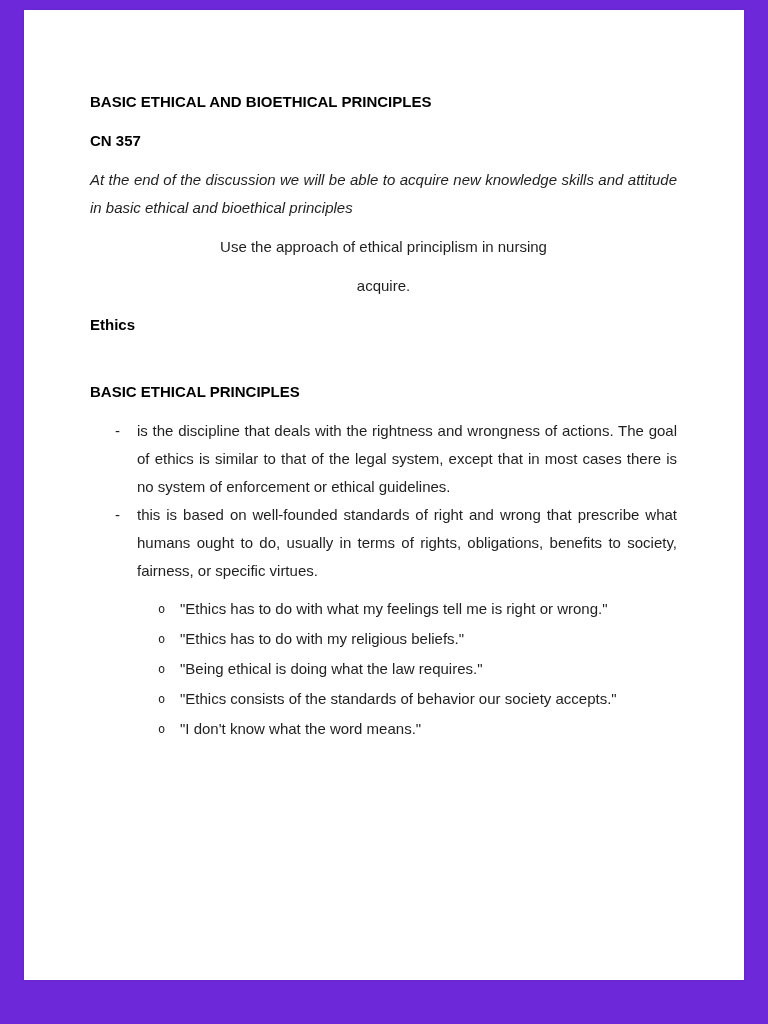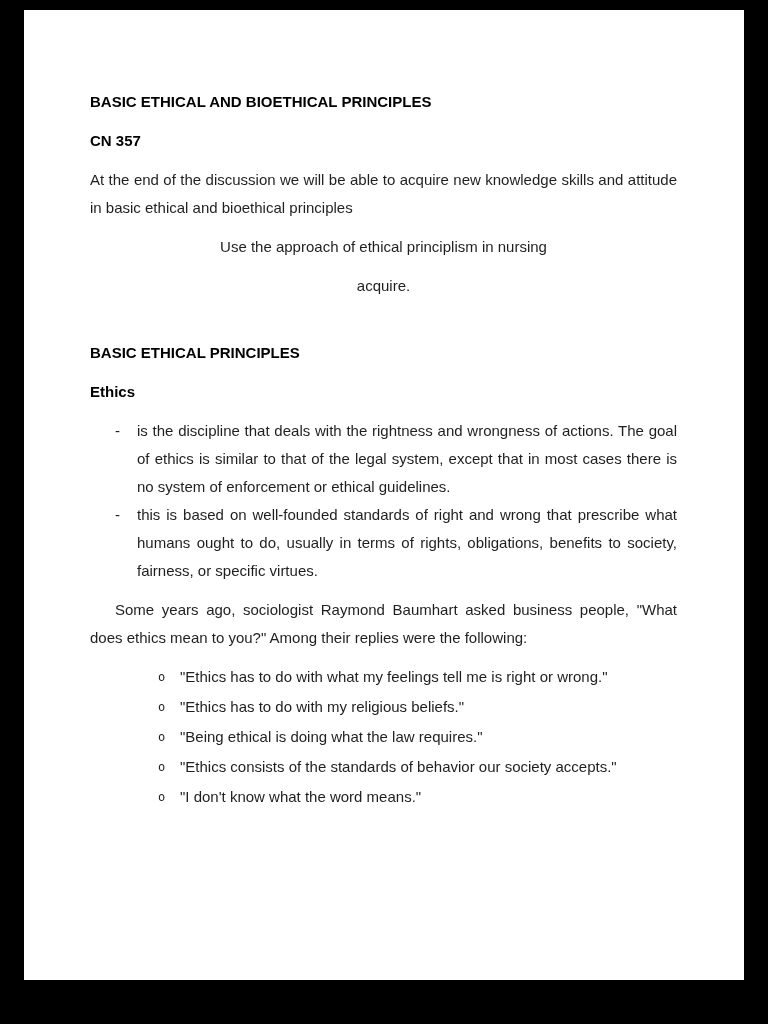--- a/index.html
+++ b/index.html
@@ -9,21 +9,21 @@
     height: 1024px;
     font-family: "Liberation Sans", sans-serif;
     background: #e4e5e7;
     overflow: hidden;
   }
 
   .viewport {
     position: relative;
     width: 768px;
     height: 1024px;
-    background: #000000;
+    background: #6d28d9;
   }
 
   .doc-page {
     position: absolute;
     left: 24px;
     right: 24px;
     top: 10px;
     bottom: 44px;
     background: #ffffff;
     box-shadow: 0 0 3px rgba(0,0,0,0.12);
@@ -40,20 +40,21 @@
     margin-bottom: 11px;
   }
 
   .para {
     margin-bottom: 11px;
     text-align: center;
   }
 
   .para.justify {
     text-align: justify;
+    font-style: italic;
   }
 
   .section-gap {
     margin-top: 39px;
   }
 
   .dash-list {
     margin-bottom: 0;
   }
 
@@ -106,36 +107,35 @@
     <div class="h-bold">CN 357</div>
 
     <div class="para justify">At the end of the discussion we will be able to acquire new knowledge skills and attitude in basic ethical and bioethical principles</div>
 
     <div class="para">Use the approach of ethical principlism in nursing</div>
 
     <div class="para">acquire.</div>
 
 
 
+    <div class="h-bold">Ethics</div>
+
     <div class="h-bold section-gap">BASIC ETHICAL PRINCIPLES</div>
-
-    <div class="h-bold">Ethics</div>
 
     <div class="dash-list">
       <div class="dash-item">
         <span class="dash-marker">-</span>
         <span>is the discipline that deals with the rightness and wrongness of actions. The goal of ethics is similar to that of the legal system, except that in most cases there is no system of enforcement or ethical guidelines.</span>
       </div>
       <div class="dash-item">
         <span class="dash-marker">-</span>
         <span>this is based on well-founded standards of right and wrong that prescribe what humans ought to do, usually in terms of rights, obligations, benefits to society, fairness, or specific virtues.</span>
       </div>
     </div>
 
-    <div class="baumhart">Some years ago, sociologist Raymond Baumhart asked business people, "What does ethics mean to you?" Among their replies were the following:</div>
 
     <div class="quote-list">
       <div class="quote-item">
         <span class="quote-marker">o</span>
         <span>"Ethics has to do with what my feelings tell me is right or wrong."</span>
       </div>
       <div class="quote-item">
         <span class="quote-marker">o</span>
         <span>"Ethics has to do with my religious beliefs."</span>
       </div>

